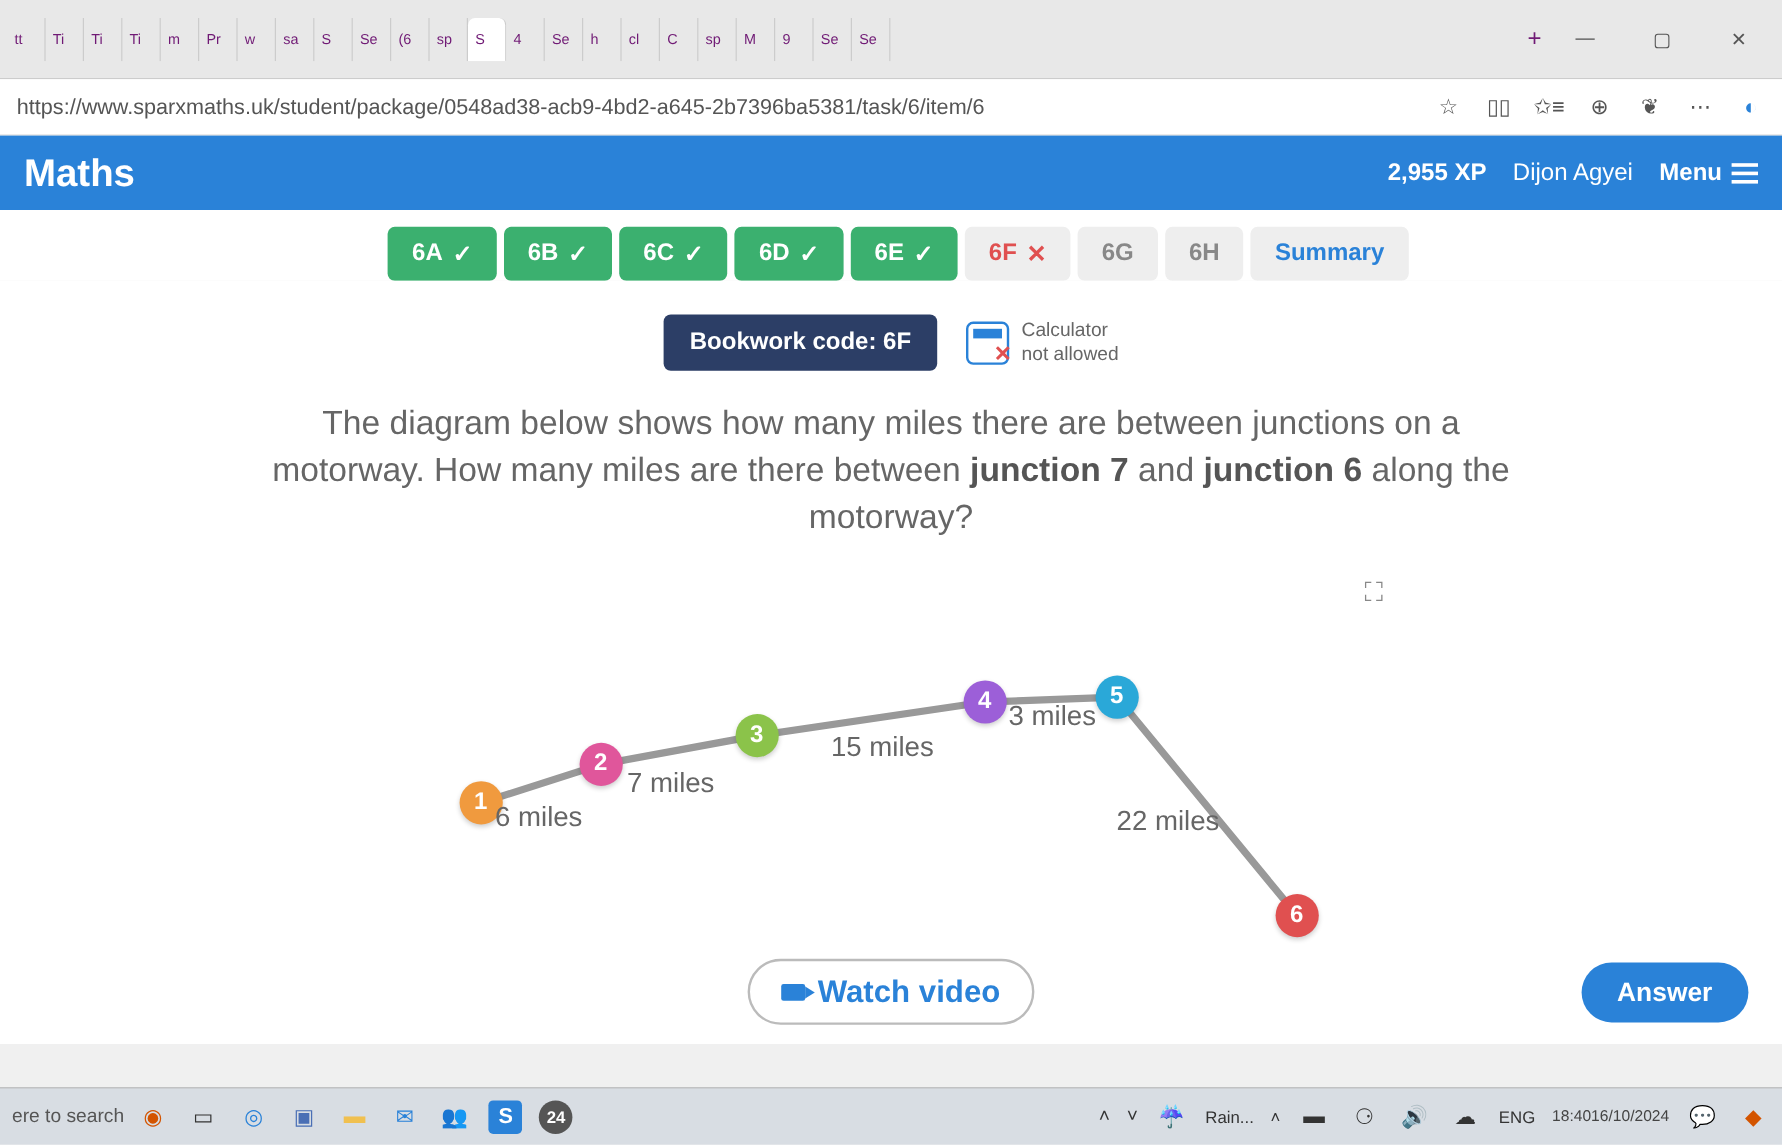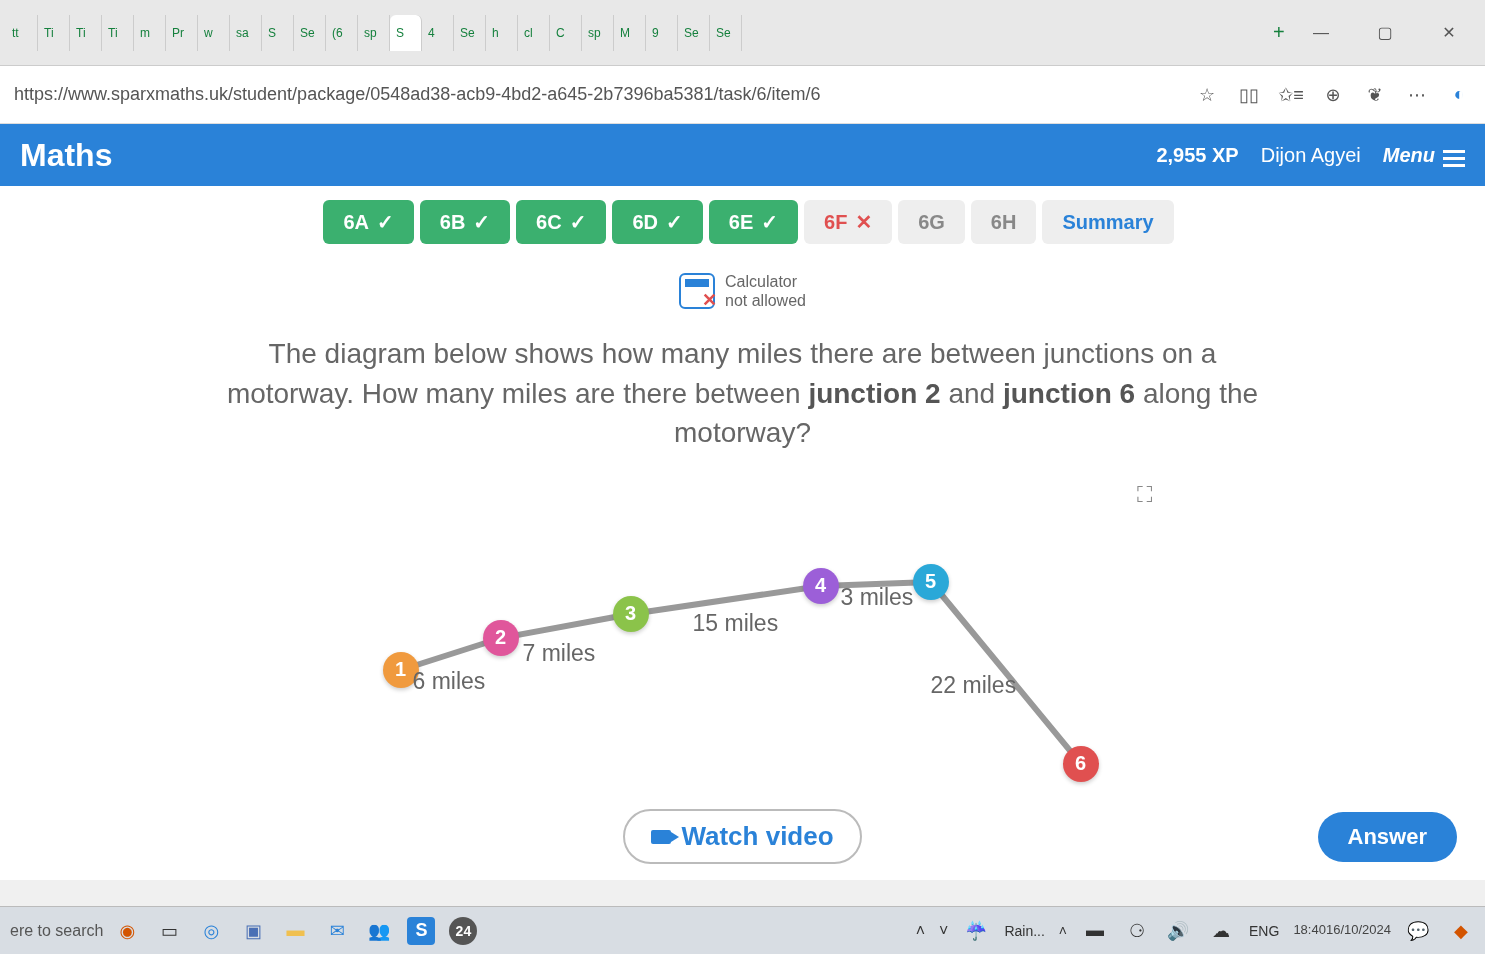--- a/index.html
+++ b/index.html
@@ -1,36 +1,36 @@
 <!DOCTYPE html>
 <html><head>
 <meta charset="utf-8">
 <style>
   * { margin: 0; padding: 0; box-sizing: border-box; font-family: -apple-system, BlinkMacSystemFont, "Segoe UI", Arial, sans-serif; }
   body { width: 1485px; height: 954px; background: #f0f0f0; overflow: hidden; position: relative; }
 
   
   .browser-top { height: 66px; background: #e8e8e8; display: flex; align-items: center; padding: 0 6px; gap: 2px; border-bottom: 1px solid #ccc; }
-  .tab { height: 36px; display: flex; align-items: center; padding: 0 6px; font-size: 12px; color: #15803d; border-right: 1px solid #ccc; min-width: 32px; max-width: 58px; overflow: hidden; white-space: nowrap; }
+  .tab { height: 36px; display: flex; align-items: center; padding: 0 6px; font-size: 12px; color: #701a75; border-right: 1px solid #ccc; min-width: 32px; max-width: 58px; overflow: hidden; white-space: nowrap; }
   .tab.active { background: #fff; border-radius: 6px 6px 0 0; }
   .win-controls { margin-left: auto; display: flex; gap: 24px; padding-right: 10px; color: #555; font-size: 16px; }
   .win-btn { width: 40px; height: 36px; display:flex; align-items:center; justify-content:center; cursor:pointer; }
 
-  .addr-bar { height: 58px; background: #fff; display: flex; align-items: center; padding: 12px 14px; gap: 14px; border-bottom: 1px solid #ddd; }
+  .addr-bar { height: 47px; background: #fff; display: flex; align-items: center; padding: 12px 14px; gap: 14px; border-bottom: 1px solid #ddd; }
   .url { flex: 1; font-size: 18px; color: #555; }
   .addr-icons { display: flex; gap: 18px; align-items:center; color: #555; font-size: 18px; }
   .addr-icon { width:24px; height:24px; display:flex; align-items:center; justify-content:center; cursor:pointer; }
 
   
   .app-header { height: 62px; background: #2a82d8; display: flex; align-items: center; color: #fff; padding: 0 20px; }
   .app-title { font-size: 32px; font-weight: 700; }
   .header-right { margin-left: auto; display: flex; align-items: center; gap: 22px; font-size: 20px; }
   .xp { font-weight: 600; }
   .user-name { font-weight: 500; }
-  .menu-btn { font-weight: 700; display:flex; align-items:flex-end; gap:8px; cursor:pointer;font-style:italic; }
+  .menu-btn { font-weight: 700; display:flex; align-items:center; gap:8px; cursor:pointer; }
   .hamburger { display:flex; flex-direction:column; gap:4px; }
   .hamburger span { width: 22px; height: 3px; background:#fff; }
 
   
   .tabs-row { background:#fff; padding: 14px 0 0 12px; display:flex; justify-content:center; gap: 6px; }
   .qtab { padding: 10px 20px; border-radius: 6px; font-size: 20px; font-weight:600; display:flex; align-items:center; gap:8px; cursor:pointer; }
   .qtab.done { background:#3bb06f; color:#fff; }
   .qtab.wrong { background:#eee; color:#e05050; }
   .qtab.pending { background:#eee; color:#888; }
   .qtab.summary { background:#eee; color:#2a82d8; font-weight:700; }
@@ -171,32 +171,33 @@
     <div class="qtab pending">
       <span>6H</span>
     </div>
     <div class="qtab summary">
       <span>Summary</span>
     </div>
   </div>
 
 <div class="content">
   <div class="code-row">
+    <div class="bookwork">Bookwork code: 6F</div>
     <div class="calc-box">
       <div class="calc-icon">
           <span class="x">✕</span>
         </div>
       <div class="calc-text">
         <span>Calculator</span>
         <span>not allowed</span>
       </div>
     </div>
   </div>
 
-  <div class="question" id="question-text">The diagram below shows how many miles there are between junctions on a motorway. How many miles are there between <b>junction 2</b> and <b>junction 6</b> along the motorway?</div>
+  <div class="question" id="question-text">The diagram below shows how many miles there are between junctions on a motorway. How many miles are there between <b>junction 7</b> and <b>junction 6</b> along the motorway?</div>
 
   <div class="diagram">
     <div class="zoom">⛶</div>
     <svg class="roads" id="roads">
         <line x1="38" y1="178" x2="138" y2="146" stroke="#999" stroke-width="6" stroke-linecap="round"></line>
         <line x1="138" y1="146" x2="268" y2="122" stroke="#999" stroke-width="6" stroke-linecap="round"></line>
         <line x1="268" y1="122" x2="458" y2="94" stroke="#999" stroke-width="6" stroke-linecap="round"></line>
         <line x1="458" y1="94" x2="568" y2="90" stroke="#999" stroke-width="6" stroke-linecap="round"></line>
         <line x1="568" y1="90" x2="718" y2="272" stroke="#999" stroke-width="6" stroke-linecap="round"></line>
       </svg>

